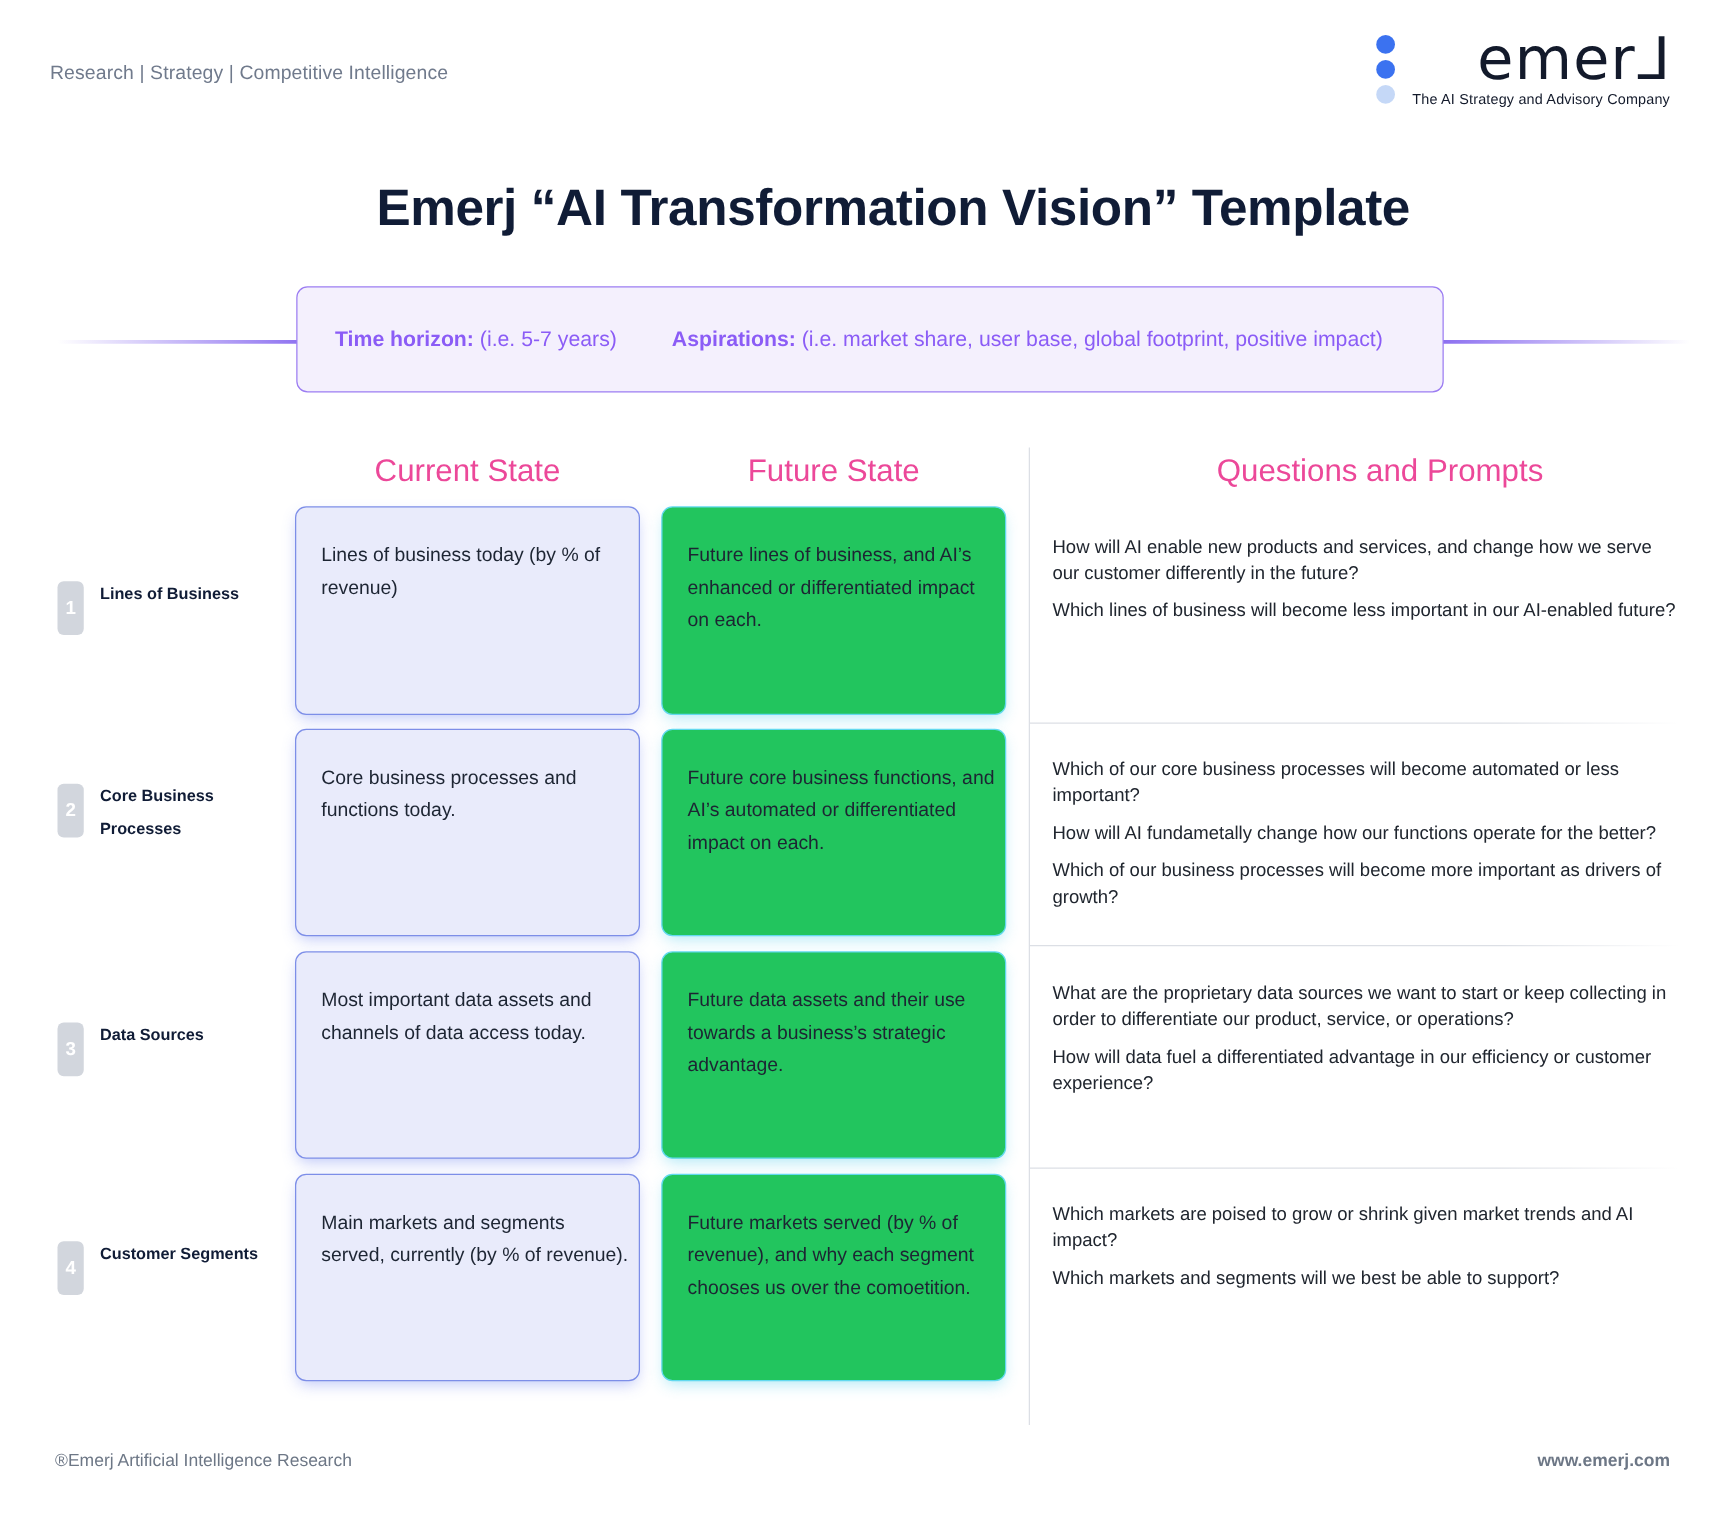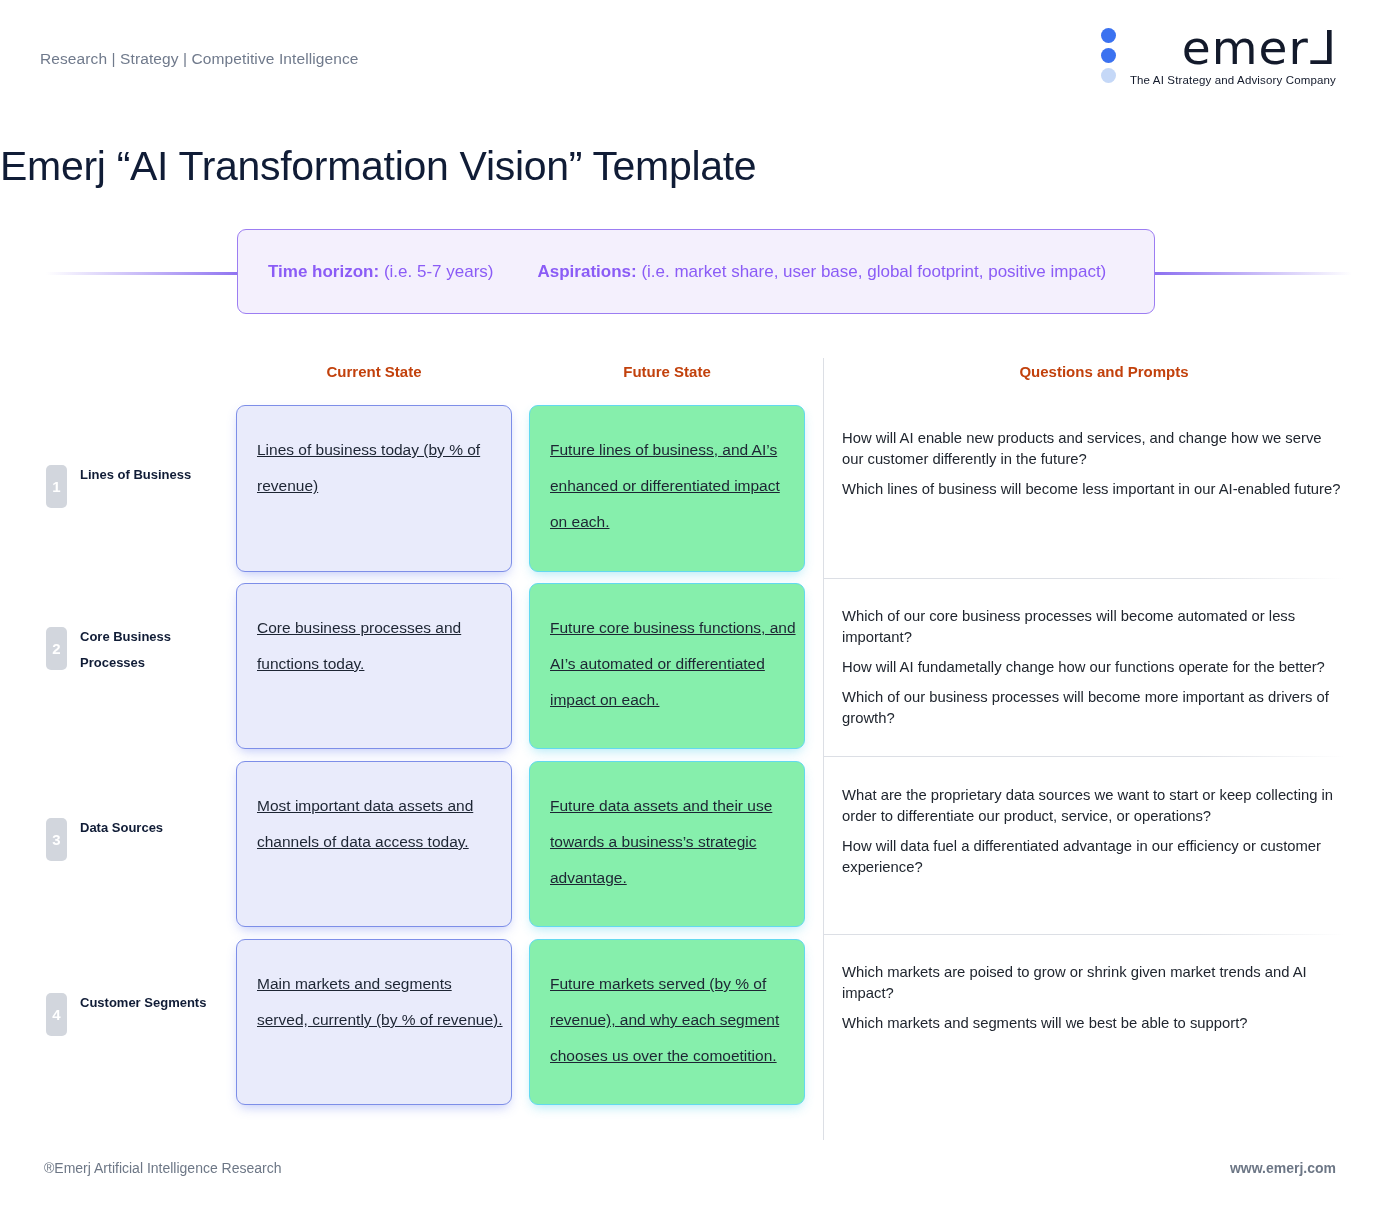--- a/index.html
+++ b/index.html
@@ -68,23 +68,23 @@
     letter-spacing: .15px;
     margin-top: 3px;
   }
 
   
   .page-title {
     position: absolute;
     top: 143px;
     left: 0;
     width: 1128px;
-    text-align: left;
+    text-align: right;
     font-size: 41px;
-    font-weight: normal;
+    font-weight: bold;
     letter-spacing: -0.3px;
     color: #101c36;
   }
 
   
   .banner-wrap {
     position: absolute;
     top: 229px;
     left: 0;
     width: 1380px;
@@ -117,23 +117,23 @@
     padding-left: 30px;
   }
   .banner-item { font-size: 17px; color: #8b5cf6; white-space: nowrap; }
   .banner-item b { font-weight: bold; }
   .banner-item.second { margin-left: 44px; }
 
   
   .col-headers { position: absolute; top: 363px; left: 0; width: 1380px; height: 34px; }
   .col-h {
     position: absolute;
-    font-size: 15px;
-    font-weight: bold;
-    color: #c2410c;
+    font-size: 25px;
+    font-weight: normal;
+    color: #ec4899;
     text-align: center;
   }
   .col-h.c1 { left: 236px; width: 276px; }
   .col-h.c2 { left: 529px; width: 276px; }
   .col-h.c3 { left: 862px; width: 484px; }
 
   
   .v-divider {
     position: absolute;
     left: 823px;
@@ -178,35 +178,34 @@
     color: #101c36;
     line-height: 26px;
     max-width: 130px;
   }
 
   .card {
     position: absolute;
     border-radius: 9px;
     padding: 26px 6px 0 20px;
     font-size: 15.5px;
-    line-height: 36px;
+    line-height: 26px;
     color: #1d2533;
-    text-decoration: underline;
   }
   .card.current {
     left: 236px;
     width: 276px;
     background: #e9ebfb;
     border: 1.6px solid #7d8ee8;
     box-shadow: 0 5px 12px -3px rgba(110,130,240,.45);
   }
   .card.future {
     left: 529px;
     width: 276px;
-    background: #86efac;
+    background: #22c55e;
     border: 1.6px solid #62d9ef;
     box-shadow: 0 5px 12px -3px rgba(80,205,235,.45);
   }
 
   .questions {
     position: absolute;
     left: 842px;
     width: 500px;
   }
   .q {

